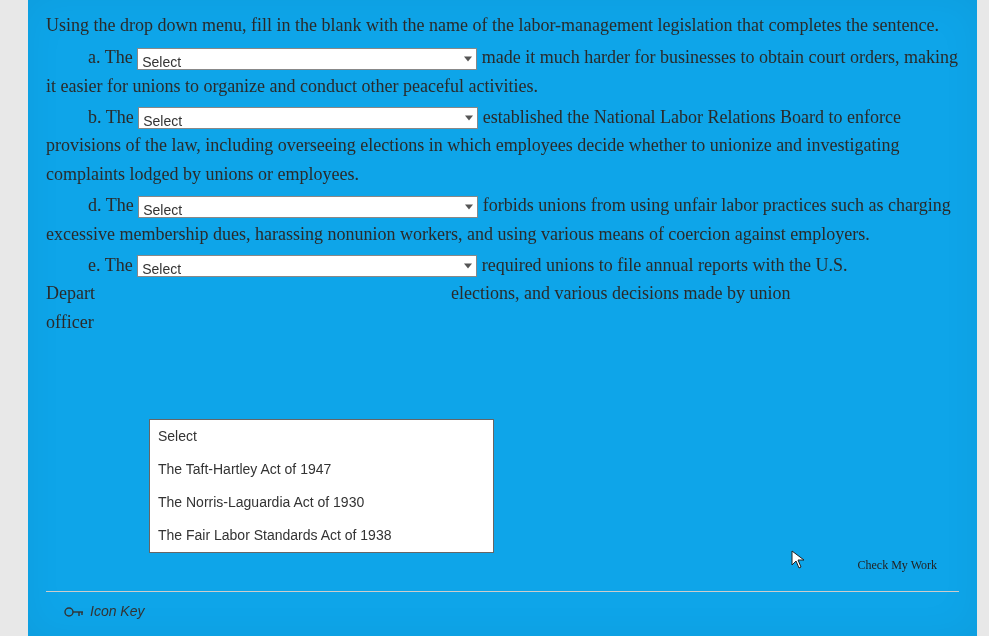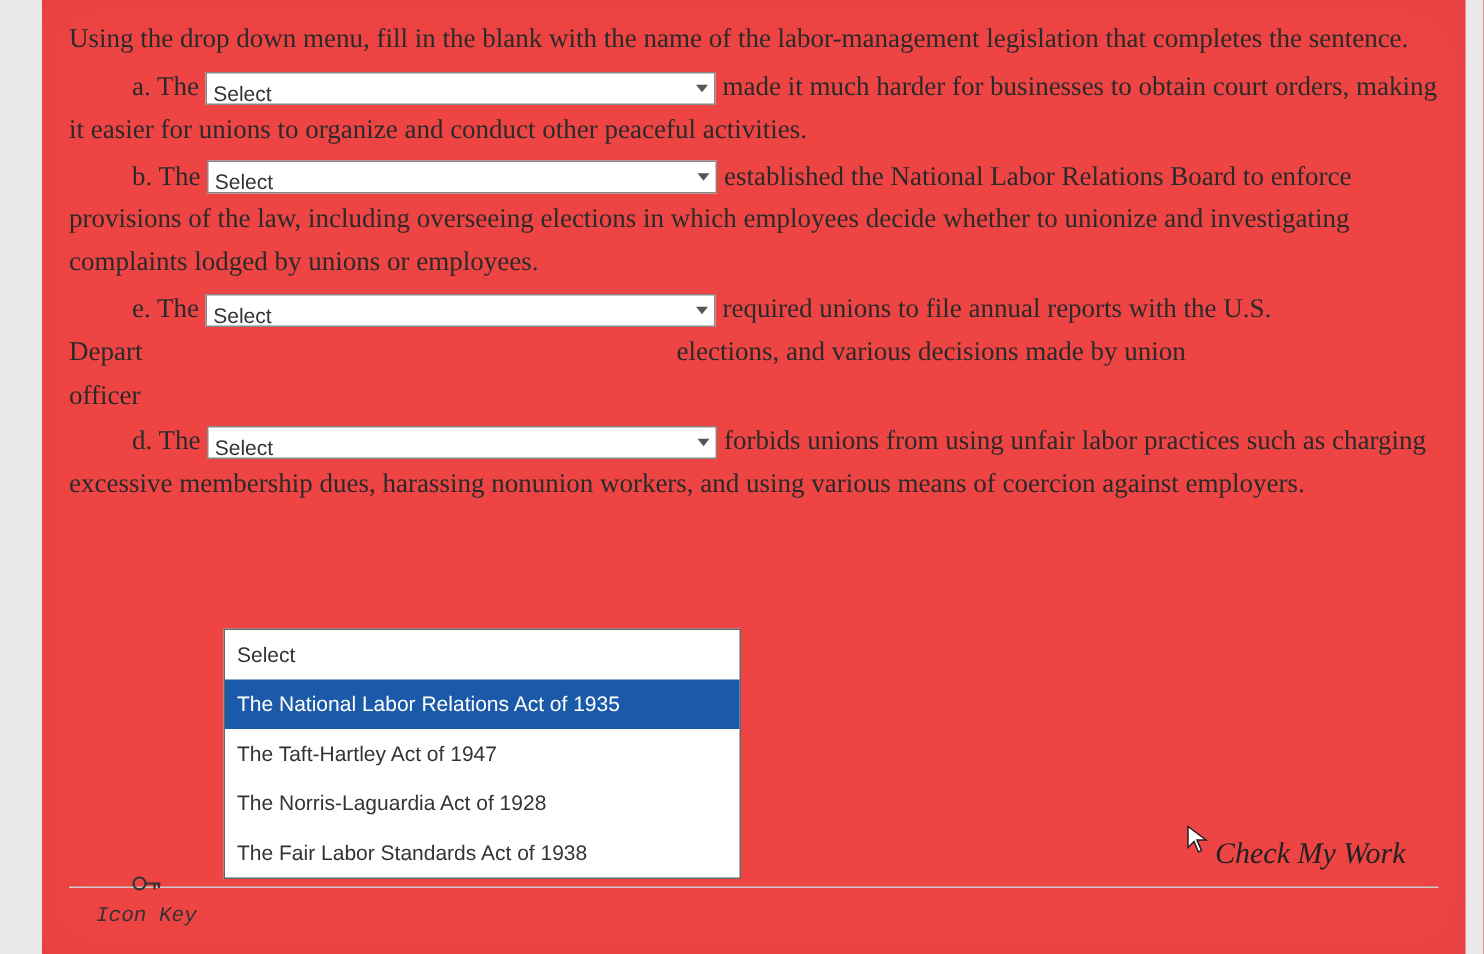--- a/index.html
+++ b/index.html
@@ -8,21 +8,21 @@
       font-size: 18px;
       line-height: 1.5;
       color: #2a2a2a;
       background: #e8e8e8;
       width: 989px;
       height: 636px;
       overflow: hidden;
       position: relative;
     }
     .page-wrap {
-      background: #ef4444;
+      background: #0ea5e9;
       margin: 0 12px 0 28px;
       padding: 12px 18px 12px 18px;
       height: 100%;
       position: relative;
       box-shadow: inset 0 0 40px rgba(0,0,0,0.05);
     }
     .question-intro {
       margin-bottom: 4px;
     }
     .item-row {
@@ -75,46 +75,44 @@
       color: #333;
       cursor: pointer;
     }
     .dropdown .opt.highlight {
       background: #1a5aa8;
       color: #fff;
     }
     .check-work {
       position: absolute;
       right: 40px;
-      bottom: 52px;
+      bottom: 62px;
       font-family: Georgia, serif;
-      font-size: 20px;
+      font-size: 12px;
       color: #222;
       cursor: pointer;
-      font-style: italic;
     }
     .cursor-arrow {
       position: absolute;
       right: 170px;
       bottom: 66px;
       width: 16px; height: 20px;
       pointer-events: none;
     }
     .icon-key {
       position: absolute;
       bottom: 14px;
       left: 36px;
-      font-family: Liberation Mono, monospace;
+      font-family: Liberation Sans, sans-serif;
       font-style: italic;
       font-size: 14px;
       display: flex;
       align-items: center;
       gap: 6px;
       color: #333;
-      flex-direction: column;
     }
     .key-icon {
       width: 20px; height: 12px;
     }
     .top-border {
       border-top: 1px solid #ccc;
       margin-top: 6px;
       padding-top: 4px;
       position: absolute;
       left: 18px; right: 18px;
@@ -134,45 +132,44 @@
     <span class="text-after">made it much harder for businesses to obtain court orders, making it easier for unions to organize and conduct other peaceful activities.</span>
   </div>
 
   <div class="item-row">
     <span class="item-label">b. The</span>
     <span class="select-box">Select</span>
     <span class="text-after">established the National Labor Relations Board to enforce provisions of the law, including overseeing elections in which employees decide whether to unionize and investigating complaints lodged by unions or employees.</span>
   </div>
 
 
+  <div class="item-row">
+    <span class="item-label">d. The</span>
+    <span class="select-box">Select</span>
+    <span class="text-after">forbids unions from using unfair labor practices such as charging excessive membership dues, harassing nonunion workers, and using various means of coercion against employers.</span>
+  </div>
+
   <div class="item-row" style="position:relative;">
     <span class="item-label">e. The</span>
     <span class="select-box">Select</span>
     <span class="text-after">required unions to file annual reports with the U.S.</span>
     <div style="display:flex;">
       <span style="width:60px;">Depart</span>
       <span style="width:345px;"></span>
       <span>elections, and various decisions made by union</span>
     </div>
     <div>
       <span>officer</span>
     </div>
   </div>
 
-  <div class="item-row">
-    <span class="item-label">d. The</span>
-    <span class="select-box">Select</span>
-    <span class="text-after">forbids unions from using unfair labor practices such as charging excessive membership dues, harassing nonunion workers, and using various means of coercion against employers.</span>
-  </div>
-
   <div class="dropdown">
     <div class="opt">Select</div>
-    <div class="opt highlight">The National Labor Relations Act of 1935</div>
     <div class="opt">The Taft-Hartley Act of 1947</div>
-    <div class="opt">The Norris-Laguardia Act of 1928</div>
+    <div class="opt">The Norris-Laguardia Act of 1930</div>
     <div class="opt">The Fair Labor Standards Act of 1938</div>
   </div>
 
   <div class="check-work">Check My Work</div>
 
   <div class="cursor-arrow">
     <svg viewBox="0 0 16 20">
       <path d="M1 1 L1 15 L5 11 L8 18 L10 17 L7 10 L13 10 Z" fill="#fff" stroke="#222" stroke-width="1"></path>
     </svg>
   </div>

